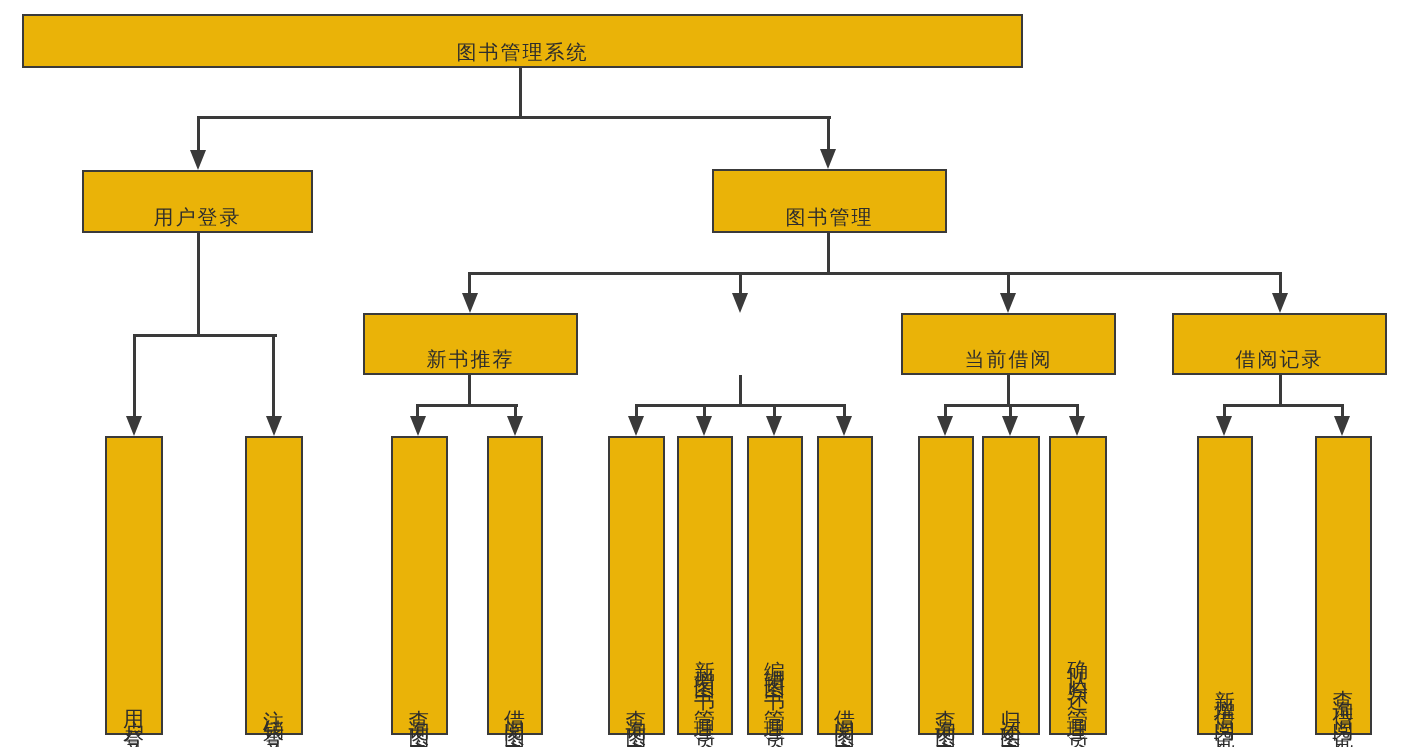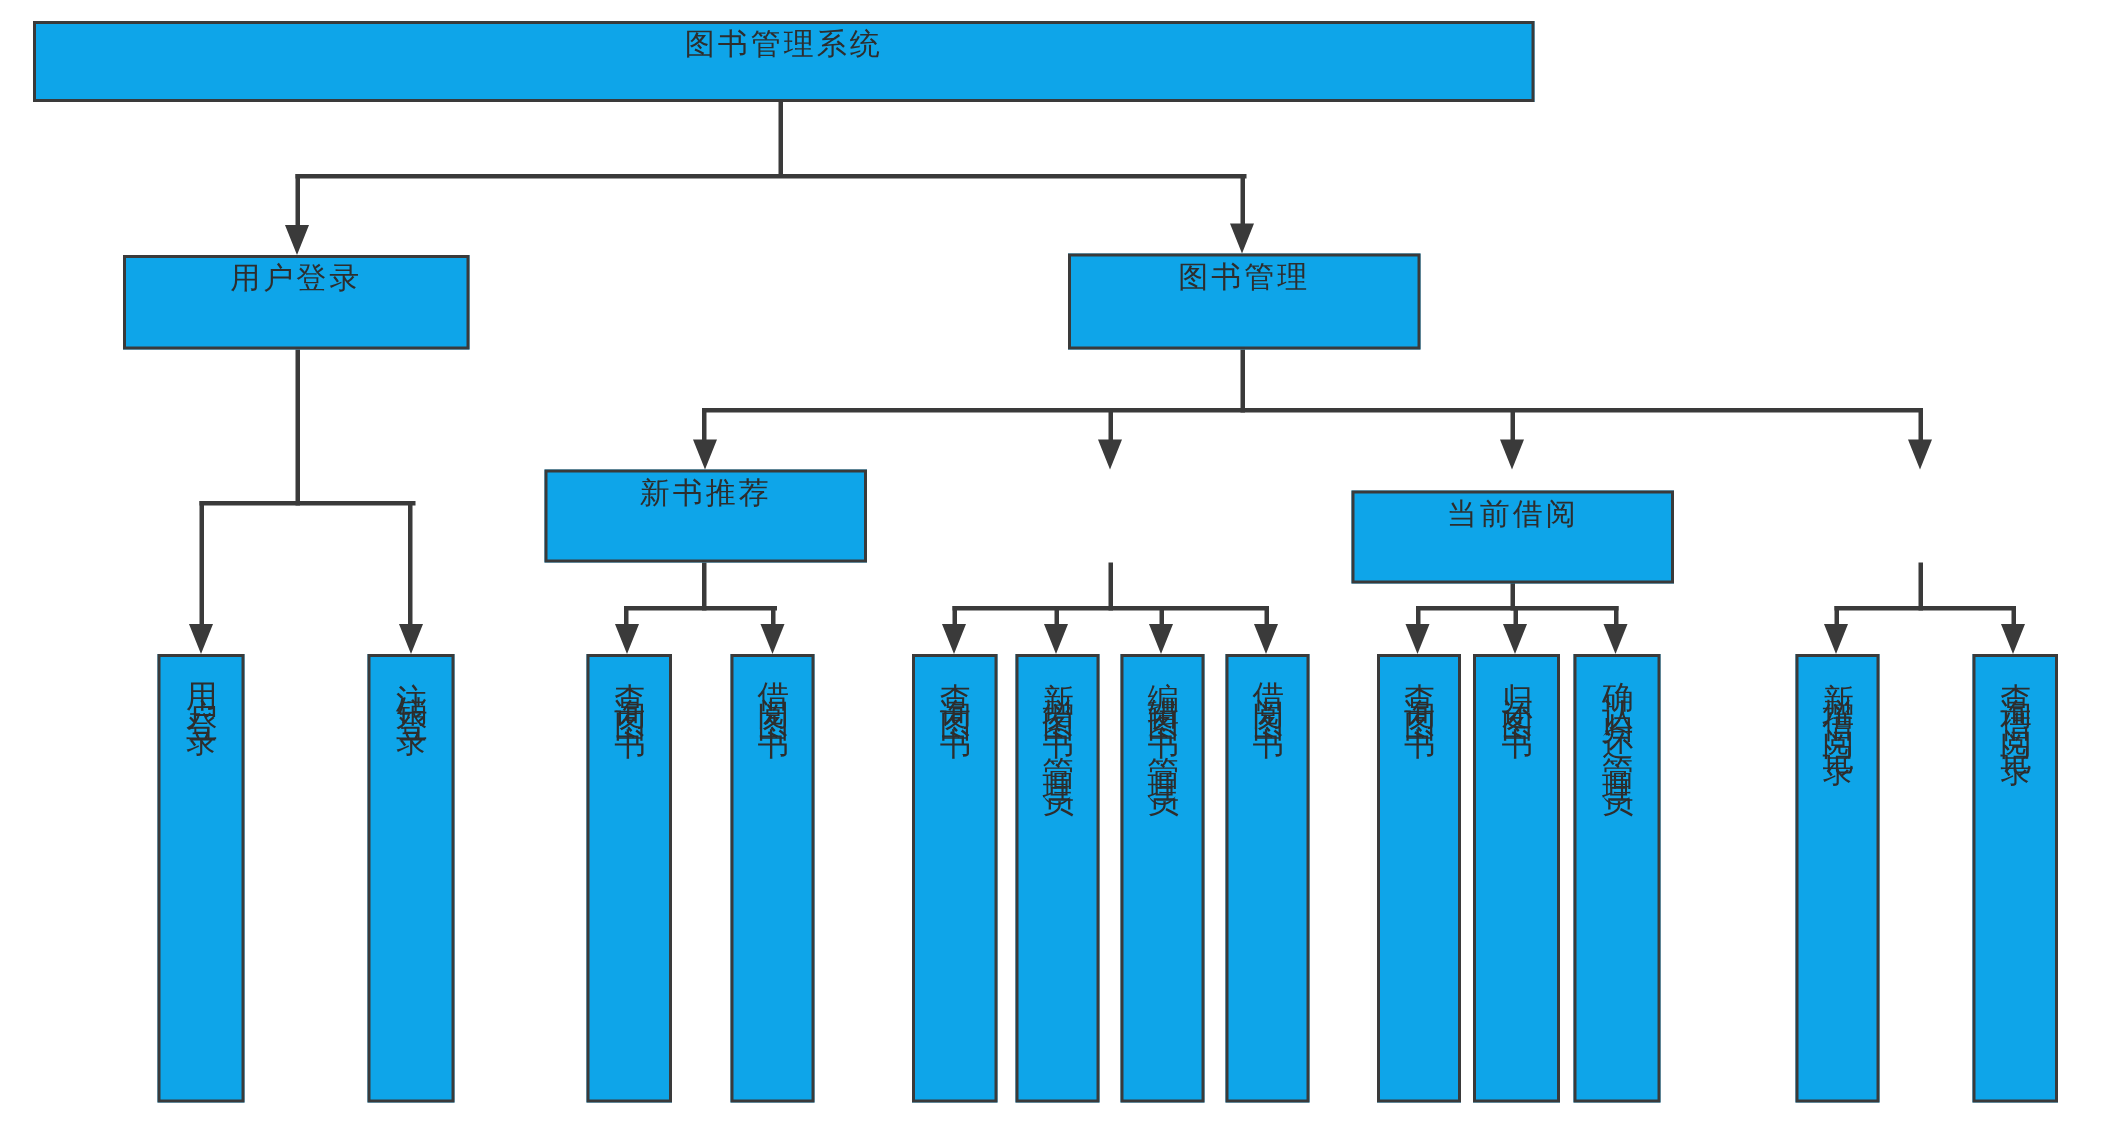--- a/index.html
+++ b/index.html
@@ -9,23 +9,23 @@
     --bg:#ffffff;
   }
   html,body{margin:0;padding:0;background:var(--bg);}
   #stage{
     position:relative;width:1405px;height:747px;background:var(--bg);
     overflow:hidden;
     font-family:"Liberation Sans","DejaVu Sans",sans-serif;
     color:var(--text);
   }
   .box{
-    position:absolute;box-sizing:border-box;background:#0ea5e9;
+    position:absolute;box-sizing:border-box;background:#eab308;
     border:2.5px solid var(--line);
-    display:flex;align-items:flex-start;justify-content:center;
+    display:flex;align-items:flex-end;justify-content:center;
   }
   .box.h span{
     font-size:20px;letter-spacing:2px;white-space:nowrap;color:var(--text);
   }
   .box.v span{
     writing-mode:vertical-rl;text-orientation:mixed;
     font-size:21px;letter-spacing:10px;line-height:1;color:var(--text);
     white-space:nowrap;
   }
   .ln{position:absolute;display:block;background:var(--line);}
@@ -111,22 +111,25 @@
   <div class="box h" style="left:82px;top:170px;width:231px;height:63px">
     <span>用户登录</span>
   </div>
   <div class="box h" style="left:363px;top:313px;width:215px;height:62px">
     <span>新书推荐</span>
   </div>
 
   <div class="box h" style="left:712px;top:169px;width:235px;height:64px">
     <span>图书管理</span>
   </div>
-  <div class="box h" style="left:901px;top:327px;width:215px;height:62px">
+  <div class="box h" style="left:901px;top:313px;width:215px;height:62px">
     <span>当前借阅</span>
+  </div>
+  <div class="box h" style="left:1172px;top:313px;width:215px;height:62px">
+    <span>借阅记录</span>
   </div>
 
   <div class="box v" style="left:105px;top:436px;width:58px;height:299px">
     <span>用户登录</span>
   </div>
   <div class="box v" style="left:245px;top:436px;width:58px;height:299px">
     <span>注销登录</span>
   </div>
 
   <div class="box v" style="left:391px;top:436px;width:57px;height:299px">

